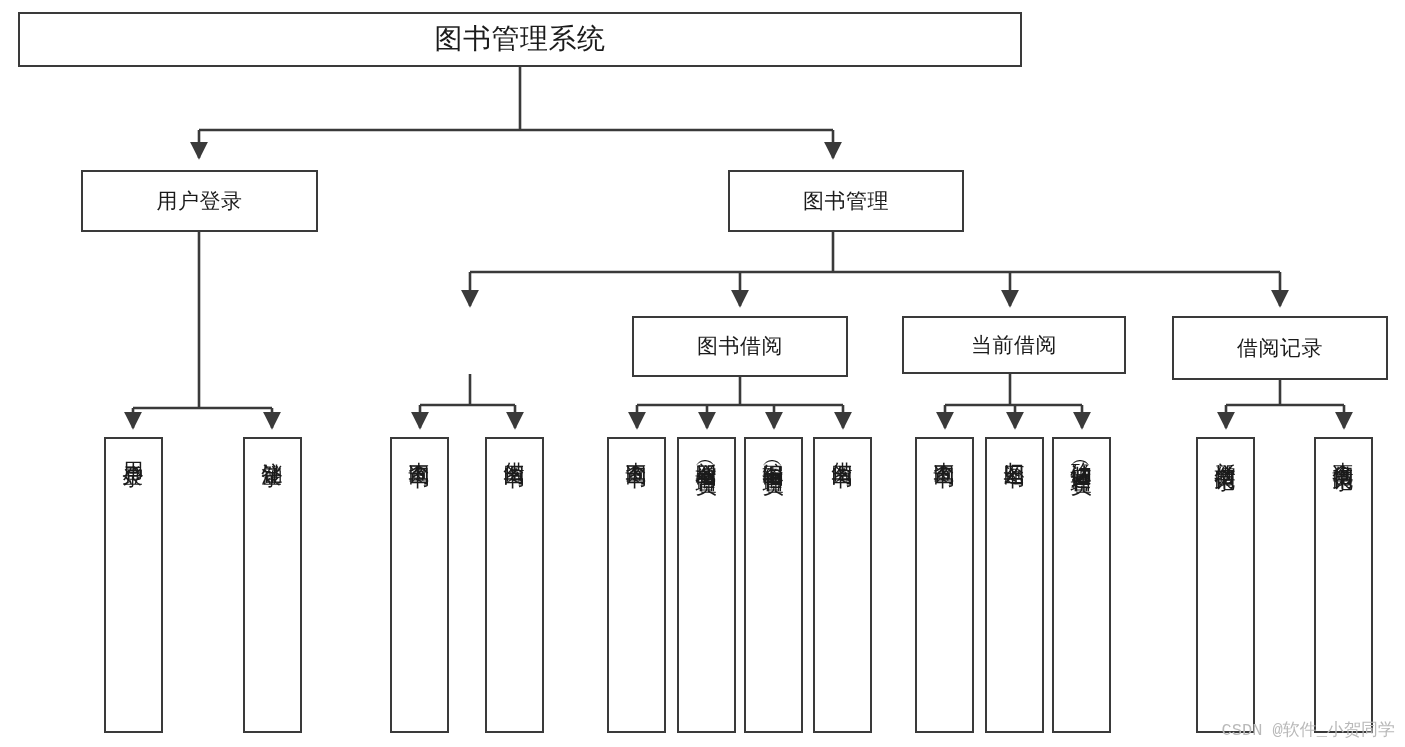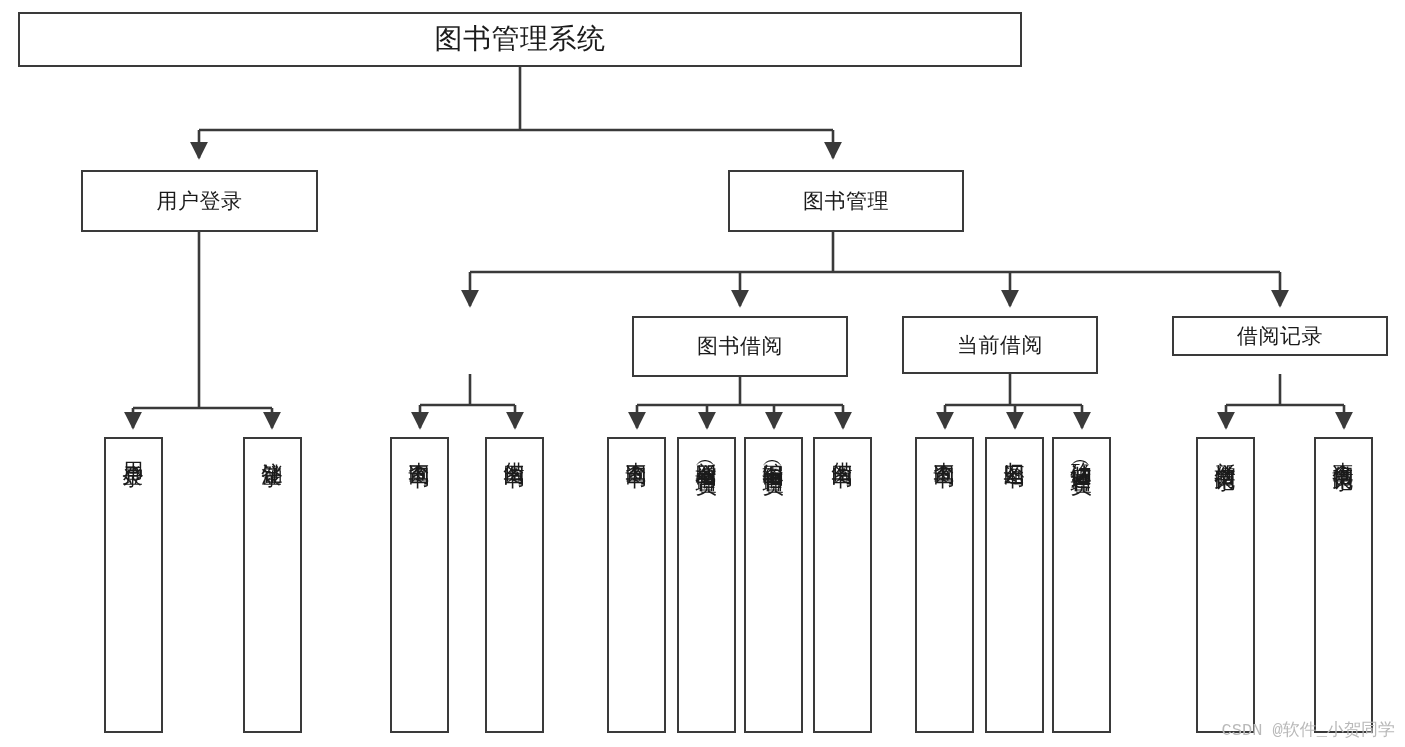--- a/index.html
+++ b/index.html
@@ -130,24 +130,24 @@
   <div class="node" style="left:81px; top:170px; width:237px; height:62px;">
     <span class="label">用户登录</span>
   </div>
   <div class="node" style="left:712px; top:170px; width:236px; height:62px;margin-left:16px;">
     <span class="label">图书管理</span>
   </div>
 
   <div class="node" style="left:632px; top:316px; width:216px; height:61px;">
     <span class="label">图书借阅</span>
   </div>
-  <div class="node" style="left:902px; top:316px; width:196px; height:58px;align-items:center;">
+  <div class="node" style="left:902px; top:316px; width:224px; height:58px;align-items:center;">
     <span class="label">当前借阅</span>
   </div>
-  <div class="node" style="left:1172px; top:316px; width:216px; height:40px;">
+  <div class="node" style="left:1172px; top:316px; width:216px; height:64px;">
     <span class="label">借阅记录</span>
   </div>
 
   <div class="node vert" style="left:104px; top:437px; width:59px; height:296px;">
     <span class="label">用户登录</span>
   </div>
   <div class="node vert" style="left:243px; top:437px; width:59px; height:296px;">
     <span class="label">注销登录</span>
   </div>
 

